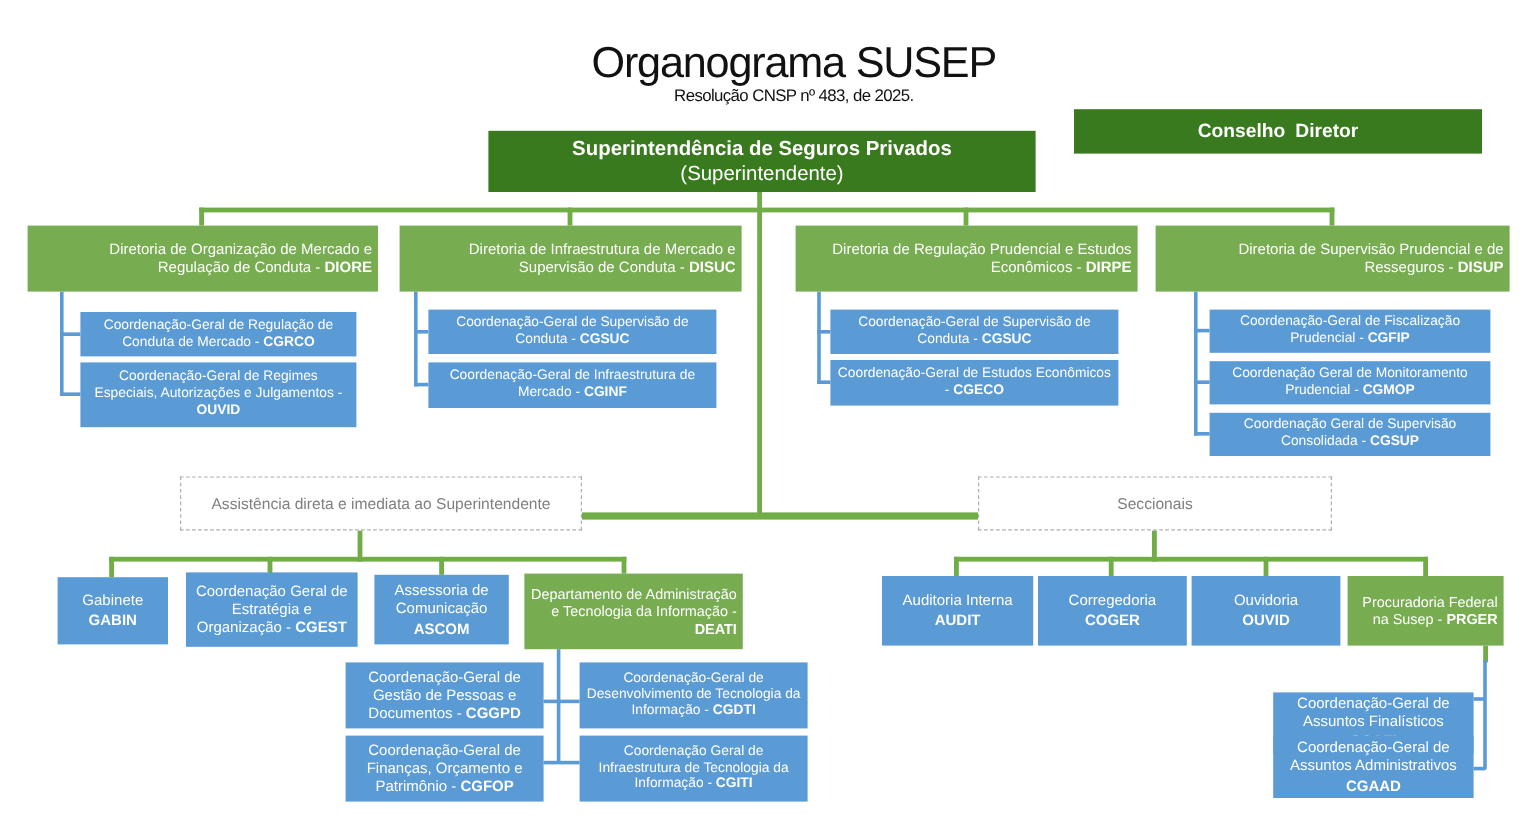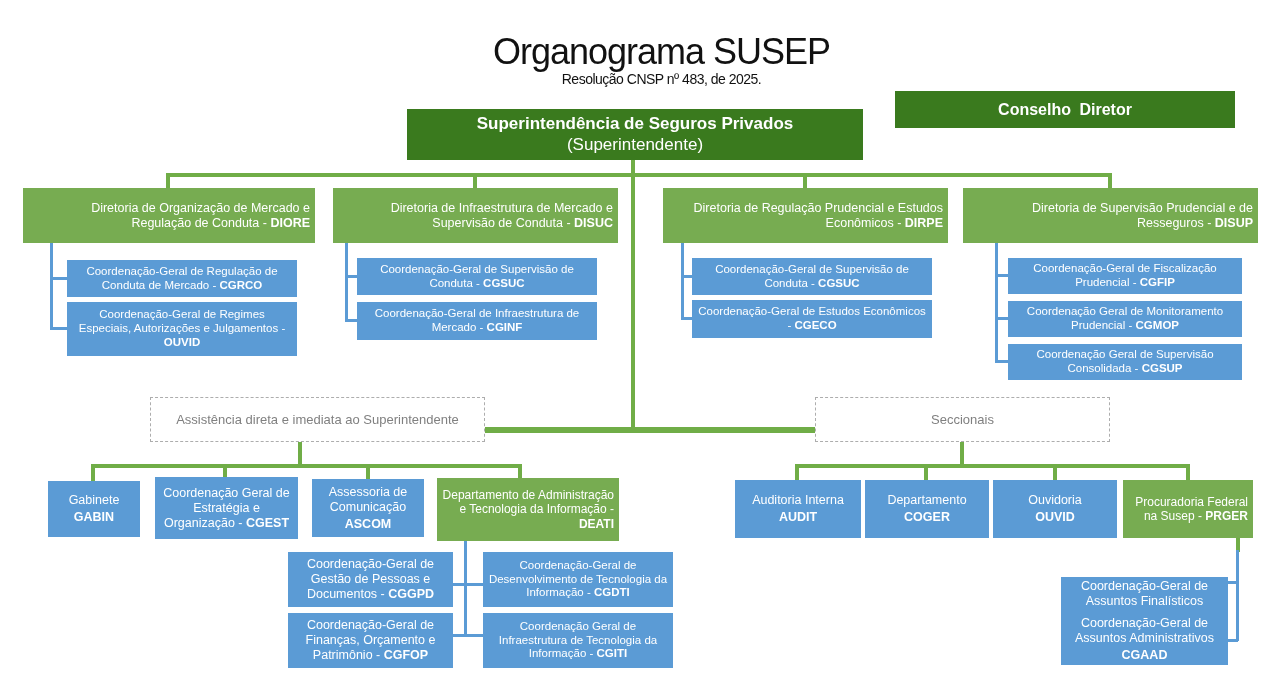--- a/index.html
+++ b/index.html
@@ -163,21 +163,21 @@
     <div><span>Coordenação-Geral de Desenvolvimento de Tecnologia da Informação - </span><b>CGDTI</b></div>
   </div>
   <div class="box blue" style="left:483px;top:613px;width:190px;height:55px">
     <div><span>Coordenação Geral de Infraestrutura de Tecnologia da Informação - </span><b>CGITI</b></div>
   </div>
 
   <div class="box blue bigger stack" style="left:735px;top:480px;width:126px;height:58px">
     <div><span>Auditoria Interna</span><b>AUDIT</b></div>
   </div>
   <div class="box blue bigger stack" style="left:865px;top:480px;width:124px;height:58px">
-    <div><span>Departamento</span><b>COGER</b></div>
+    <div><span>Corregedoria</span><b>COGER</b></div>
   </div>
   <div class="box blue bigger stack" style="left:993px;top:480px;width:124px;height:58px">
     <div><span>Ouvidoria</span><b>OUVID</b></div>
   </div>
   <div class="box green" style="left:1123px;top:480px;width:130px;height:58px;font-size:12px">
     <div><span>Procuradoria Federal na Susep - </span><b>PRGER</b></div>
   </div>
 
   <div class="box blue bigger stack" style="left:1061px;top:577px;width:167px;height:51px">
     <div><span>Coordenação-Geral de Assuntos Finalísticos</span><b>CGAFI</b></div>

